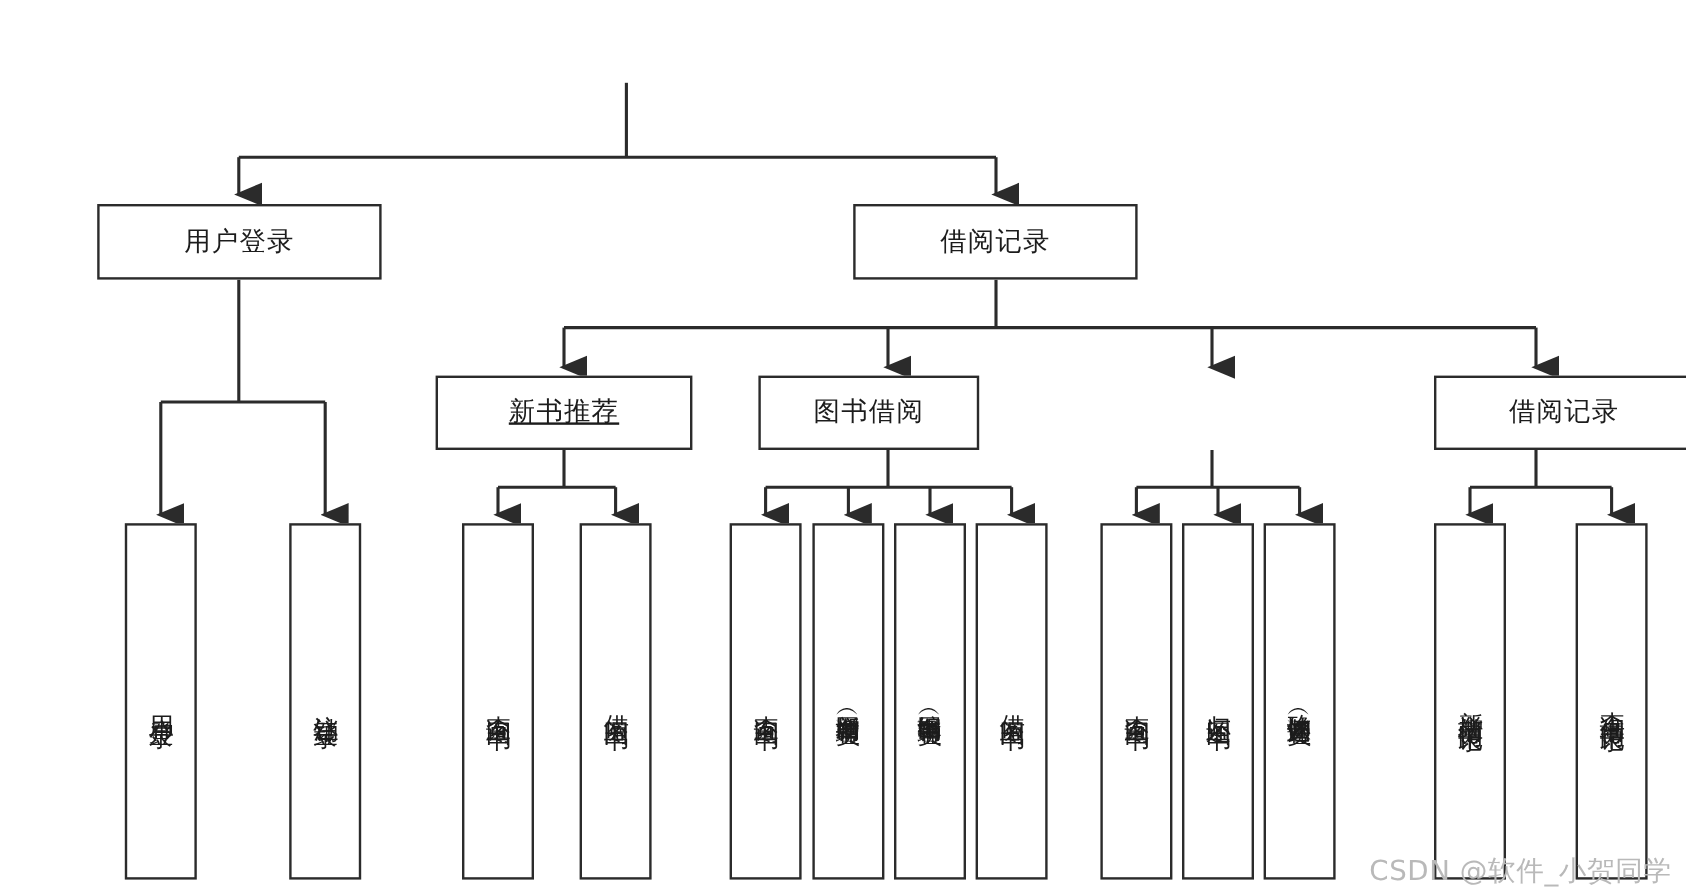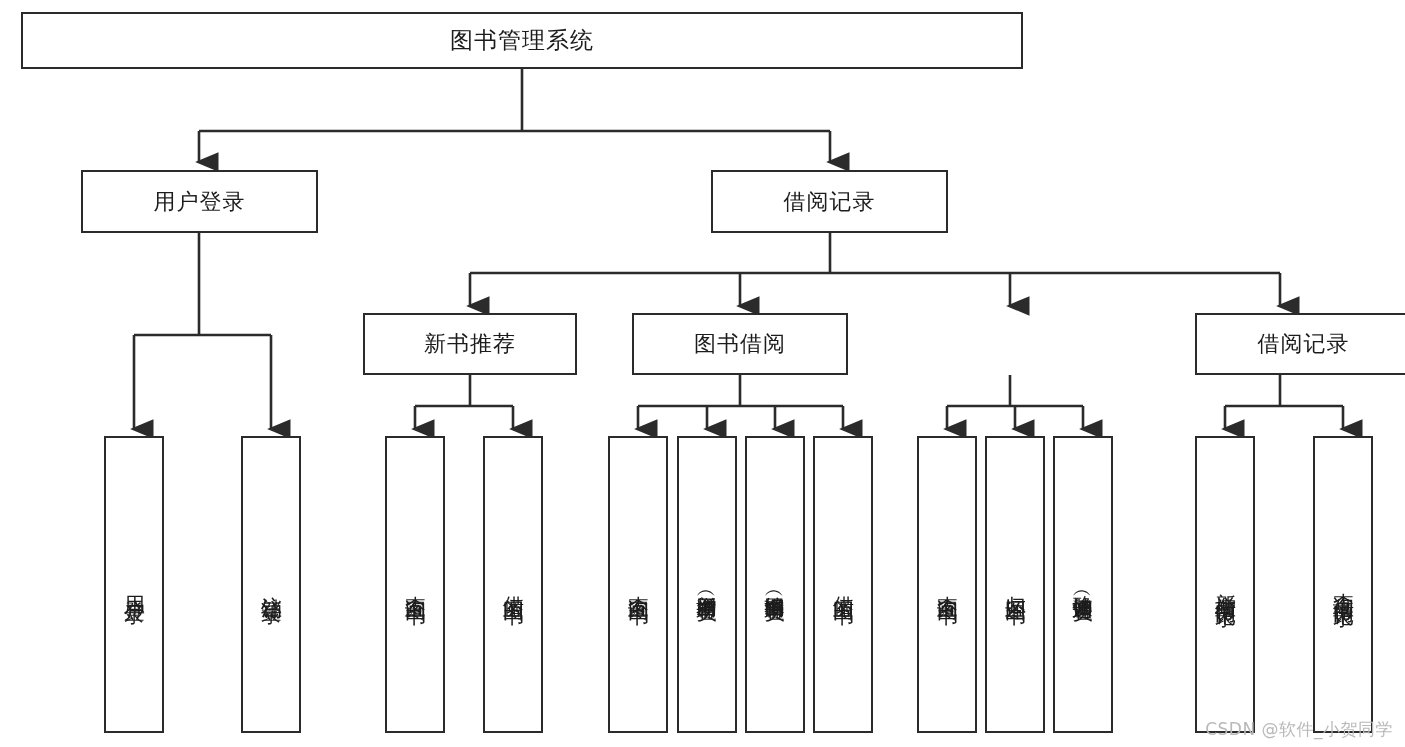--- a/index.html
+++ b/index.html
@@ -53,21 +53,21 @@
     text-align: center;
   }
   .node.vert.tight {
     font-size: 20px;
     letter-spacing: 1px;
   }
   .watermark {
     position: absolute;
     right: 12px;
     bottom: 6px;
-    font-size: 17px;
+    font-size: 23px;
     color: #b9b9b9;
     letter-spacing: 0.5px;
     white-space: nowrap;
   }
 </style>
 </head>
 <body>
 
 <div id="canvas">
 
@@ -114,27 +114,26 @@
       <path d="M 1015 406 L 1015 429" marker-end="url(#arrow)"></path>
       <path d="M 1083 406 L 1083 429" marker-end="url(#arrow)"></path>
 
       <path d="M 1280 375 L 1280 406"></path>
       <path d="M 1225 406 L 1343 406"></path>
       <path d="M 1225 406 L 1225 429" marker-end="url(#arrow)"></path>
       <path d="M 1343 406 L 1343 429" marker-end="url(#arrow)"></path>
     </g>
   </svg>
 
-  <div class="node horiz root" style="left:21px; top:12px; width:1002px; height:57px;">图书管理系统</div>
 
   <div class="node horiz" style="left:81px; top:170px; width:237px; height:63px;">用户登录</div>
   <div class="node horiz" style="left:711px; top:170px; width:237px; height:63px;">借阅记录</div>
 
-  <div class="node horiz" style="left:363px; top:313px; width:214px; height:62px;">新书推荐</div>
-  <div class="node horiz" style="left:632px; top:313px; width:216px; height:62px;">图书借阅</div>
+  <div class="node horiz" style="left:363px; top:313px; width:214px; height:62px;text-decoration:underline;">新书推荐</div>
+  <div class="node horiz" style="left:632px; top:313px; width:184px; height:62px;">图书借阅</div>
   <div class="node horiz" style="left:1195px; top:313px; width:217px; height:62px;">借阅记录</div>
 
   <div class="node vert" style="left:104px; top:436px; width:60px; height:297px;">用户登录</div>
   <div class="node vert" style="left:241px; top:436px; width:60px; height:297px;">注销登录</div>
 
   <div class="node vert" style="left:385px; top:436px; width:60px; height:297px;">查询图书</div>
   <div class="node vert" style="left:483px; top:436px; width:60px; height:297px;">借阅图书</div>
 
   <div class="node vert" style="left:608px; top:436px; width:60px; height:297px;">查询图书</div>
   <div class="node vert tight" style="left:677px; top:436px; width:60px; height:297px;">新增图书（管理员）</div>

